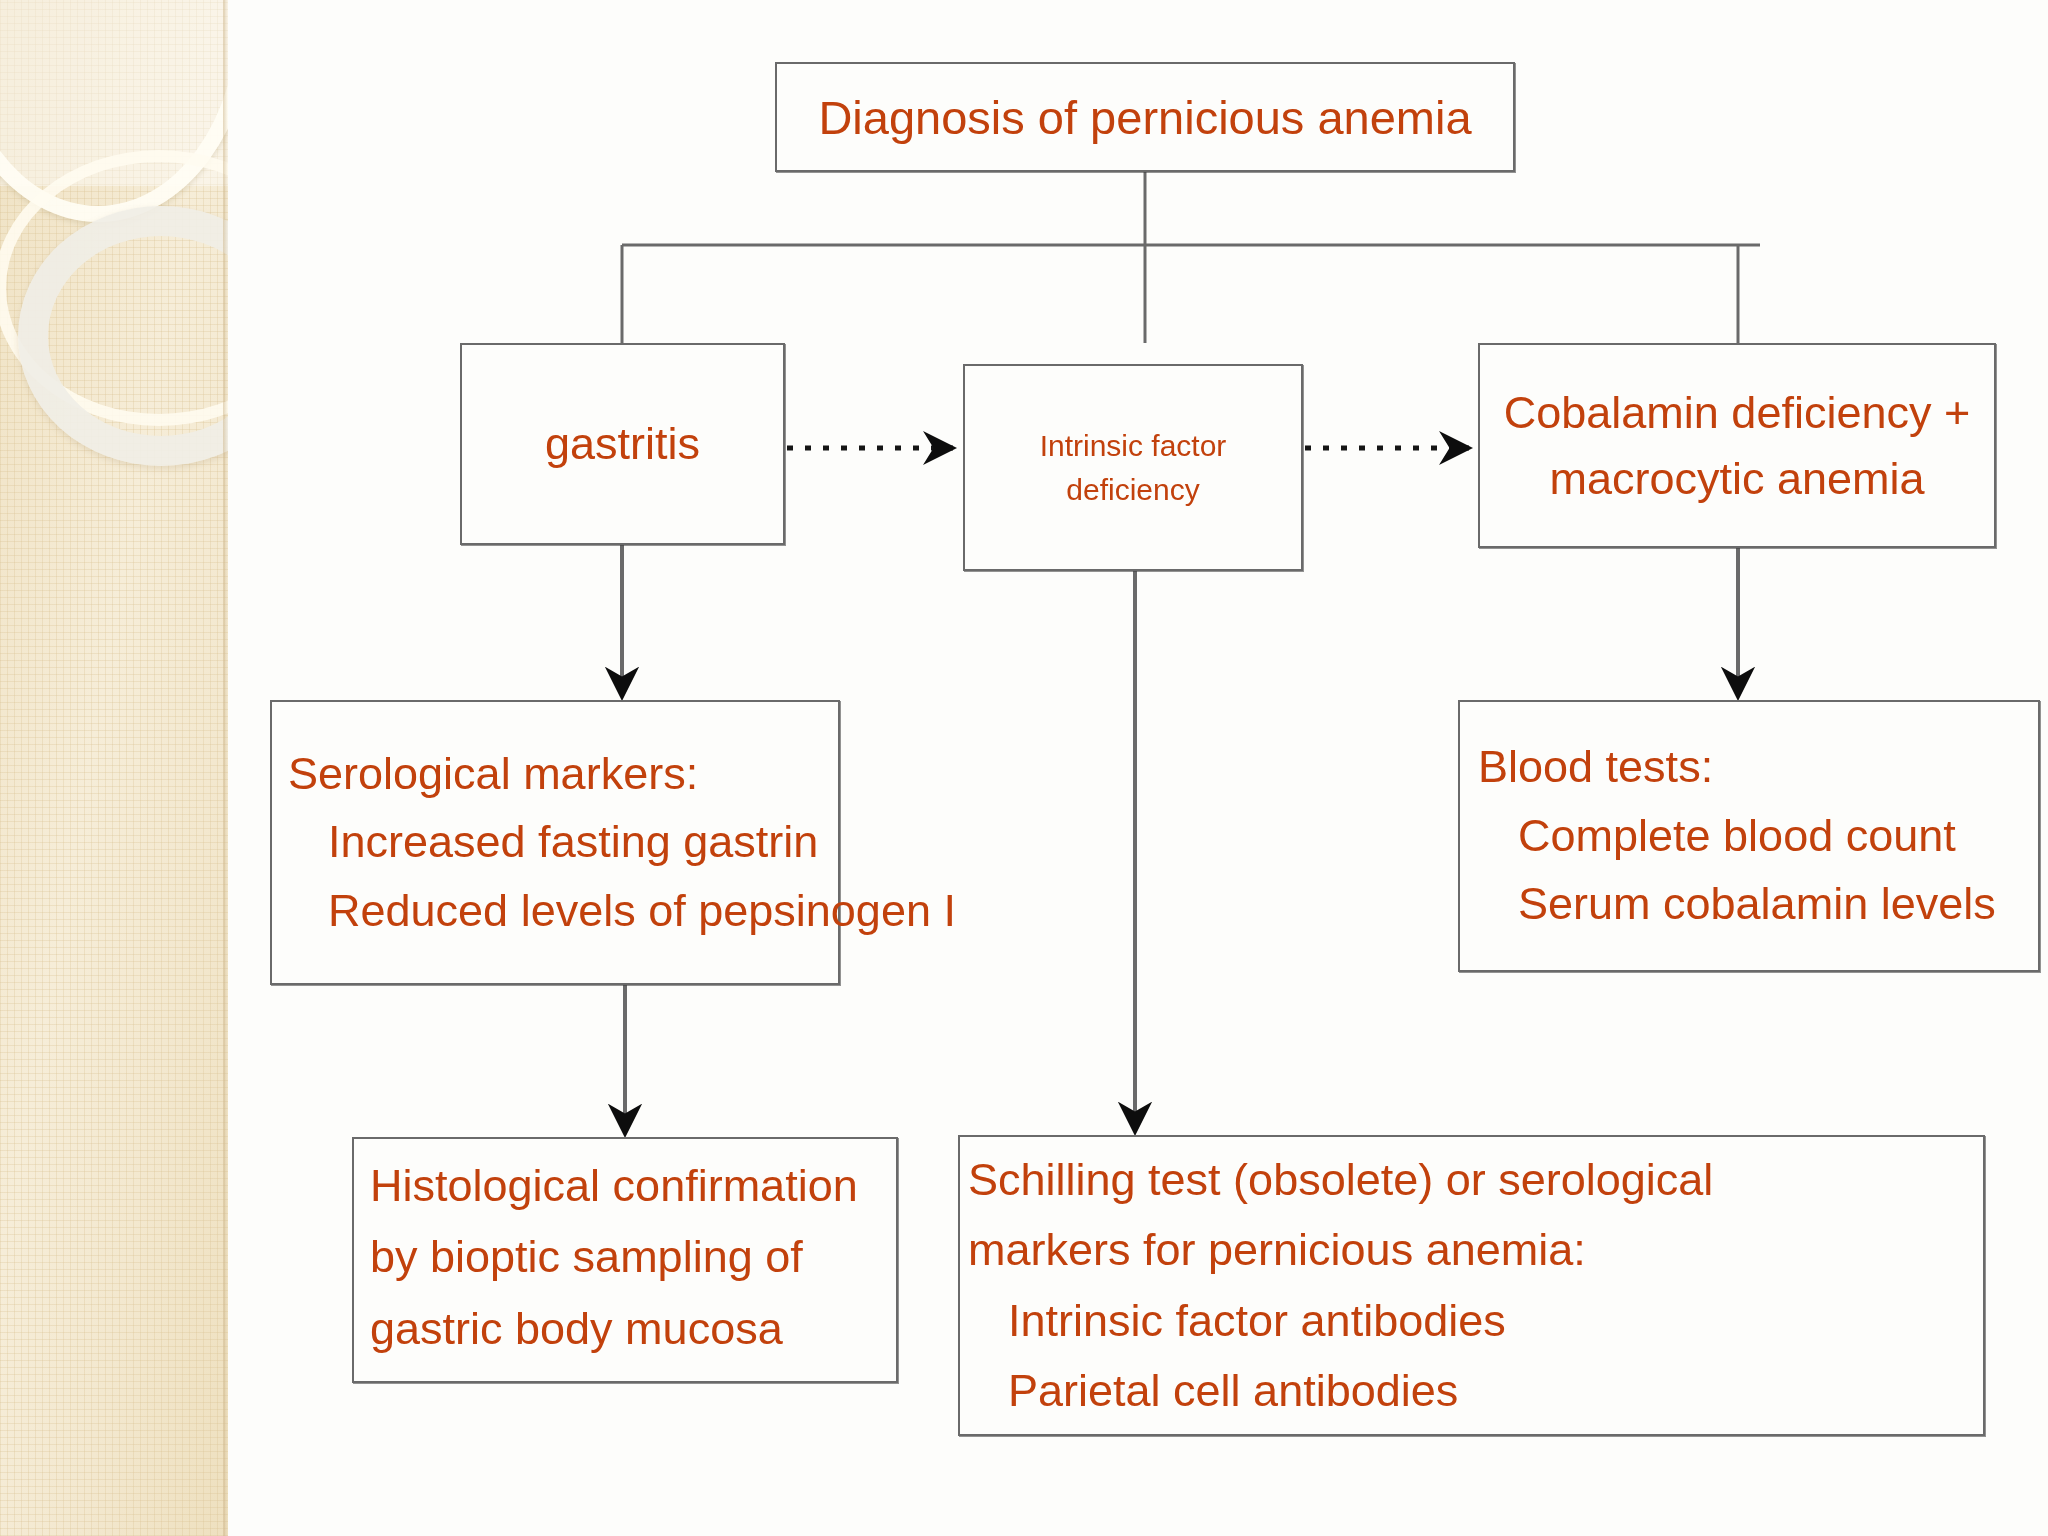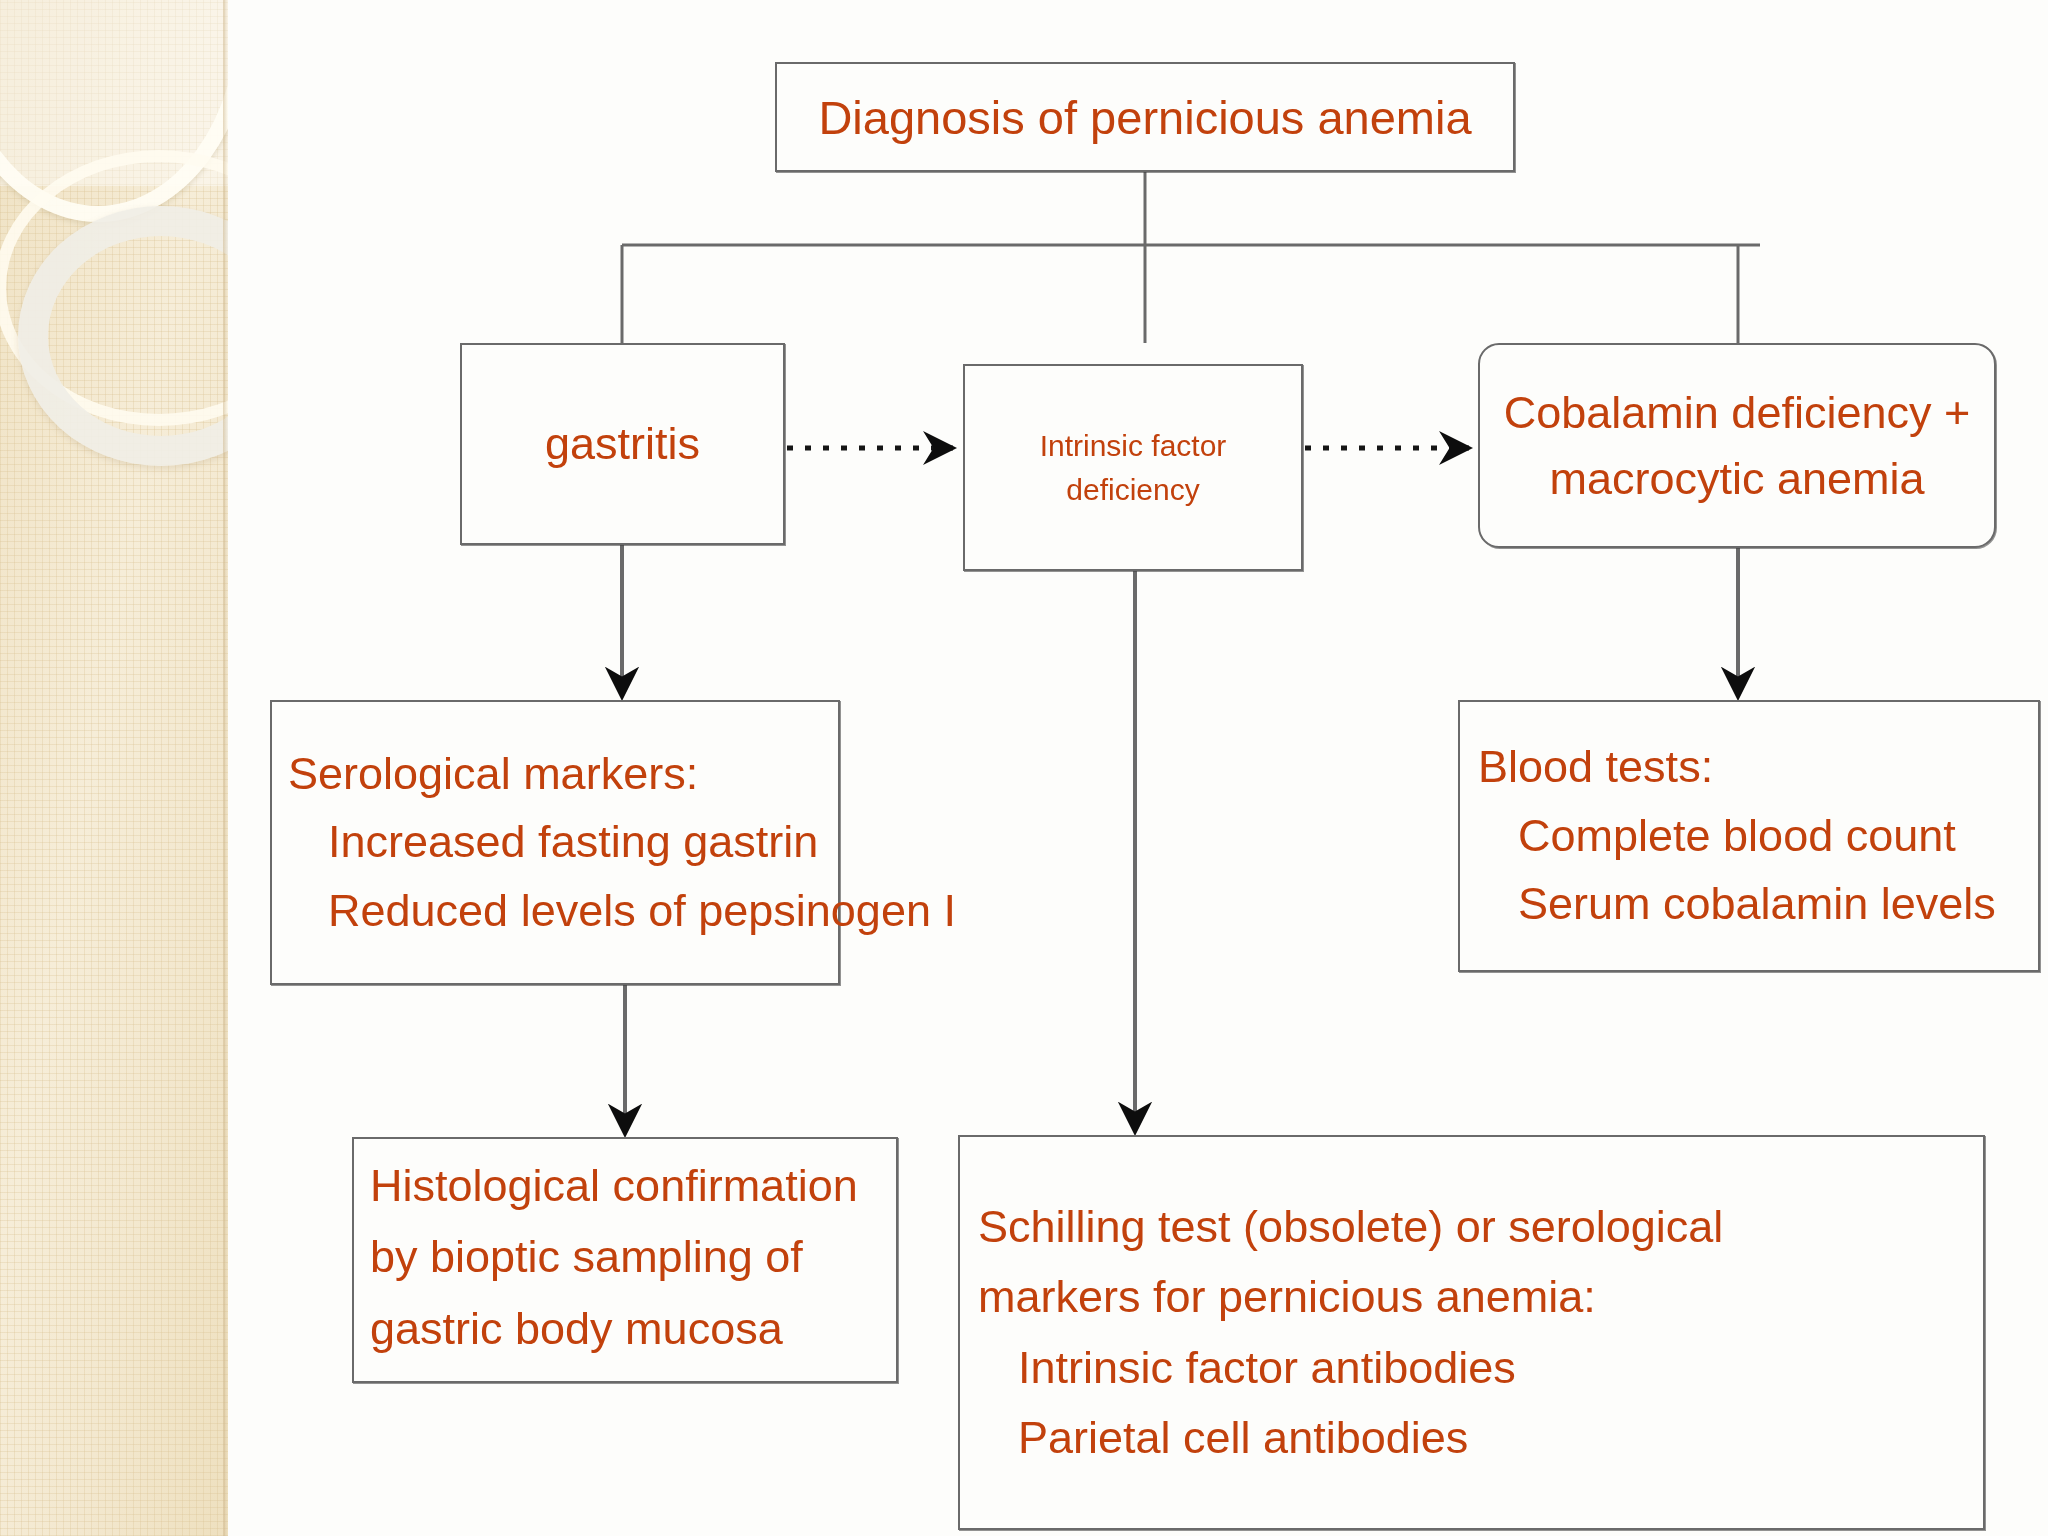--- a/index.html
+++ b/index.html
@@ -98,29 +98,29 @@
   .node.left   { align-items: flex-start; text-align: left; }
 
   
   #n-title   { left: 547px;  top: 62px;   width: 740px; height: 110px;
                font-size: 47px; }
   #n-gastritis { left: 232px; top: 343px; width: 325px; height: 202px;
                font-size: 45px; line-height: 1.45; }
   #n-intrinsic { left: 735px; top: 364px; width: 340px; height: 207px;
                font-size: 30px; line-height: 1.45; }
   #n-cobalamin { left: 1250px; top: 343px; width: 518px; height: 205px;
-               font-size: 45px; line-height: 1.45; border-radius: 21px; }
+               font-size: 45px; line-height: 1.45; }
   #n-serology  { left: 42px;  top: 700px;  width: 570px; height: 285px;
                font-size: 45px; line-height: 1.52; padding: 22px 0 22px 16px; }
   #n-bloodtest { left: 1230px; top: 700px; width: 582px; height: 272px;
                font-size: 45px; line-height: 1.52; padding: 18px 0 18px 18px; }
   #n-histology { left: 124px; top: 1137px; width: 546px; height: 246px;
                font-size: 45px; line-height: 1.58; padding: 14px 0 20px 16px; }
-  #n-schilling { left: 730px; top: 1135px; width: 1027px; height: 395px;
-               font-size: 45px; line-height: 1.56; padding: 22px 0 22px 18px; }
+  #n-schilling { left: 730px; top: 1135px; width: 1027px; height: 301px;
+               font-size: 45px; line-height: 1.56; padding: 22px 0 22px 8px; }
   .indent1 { padding-left: 40px; }
 </style>
 </head>
 <body>
 
 <div id="slide">
 
   <div id="sidebar">
     <div id="sidebar-texture"></div>
     <div id="sidebar-wash"></div>

